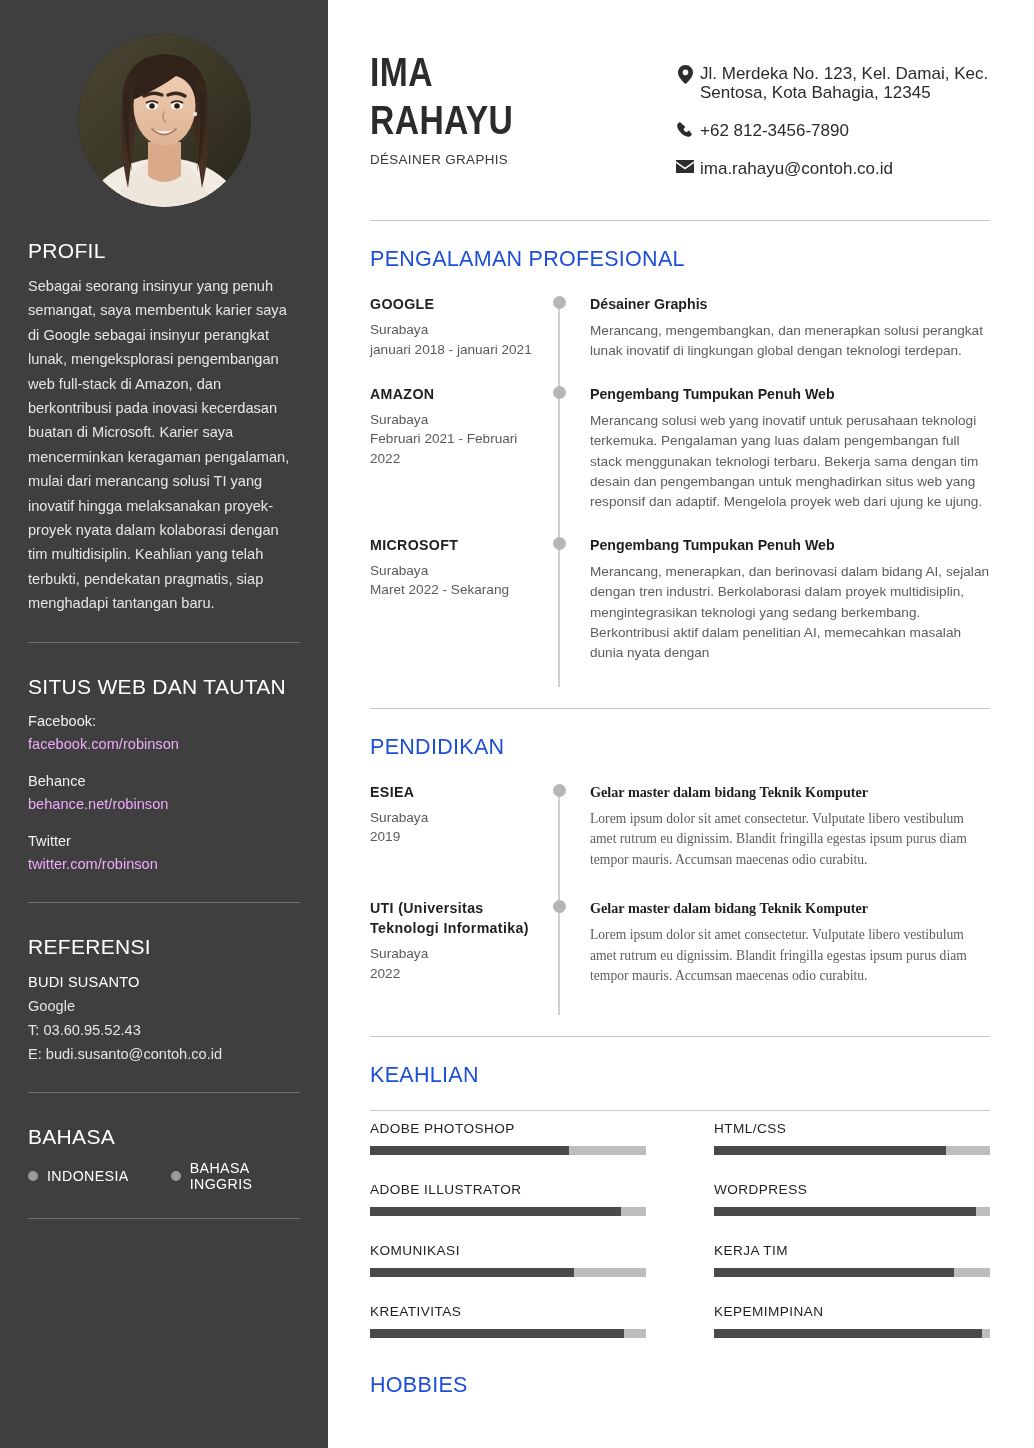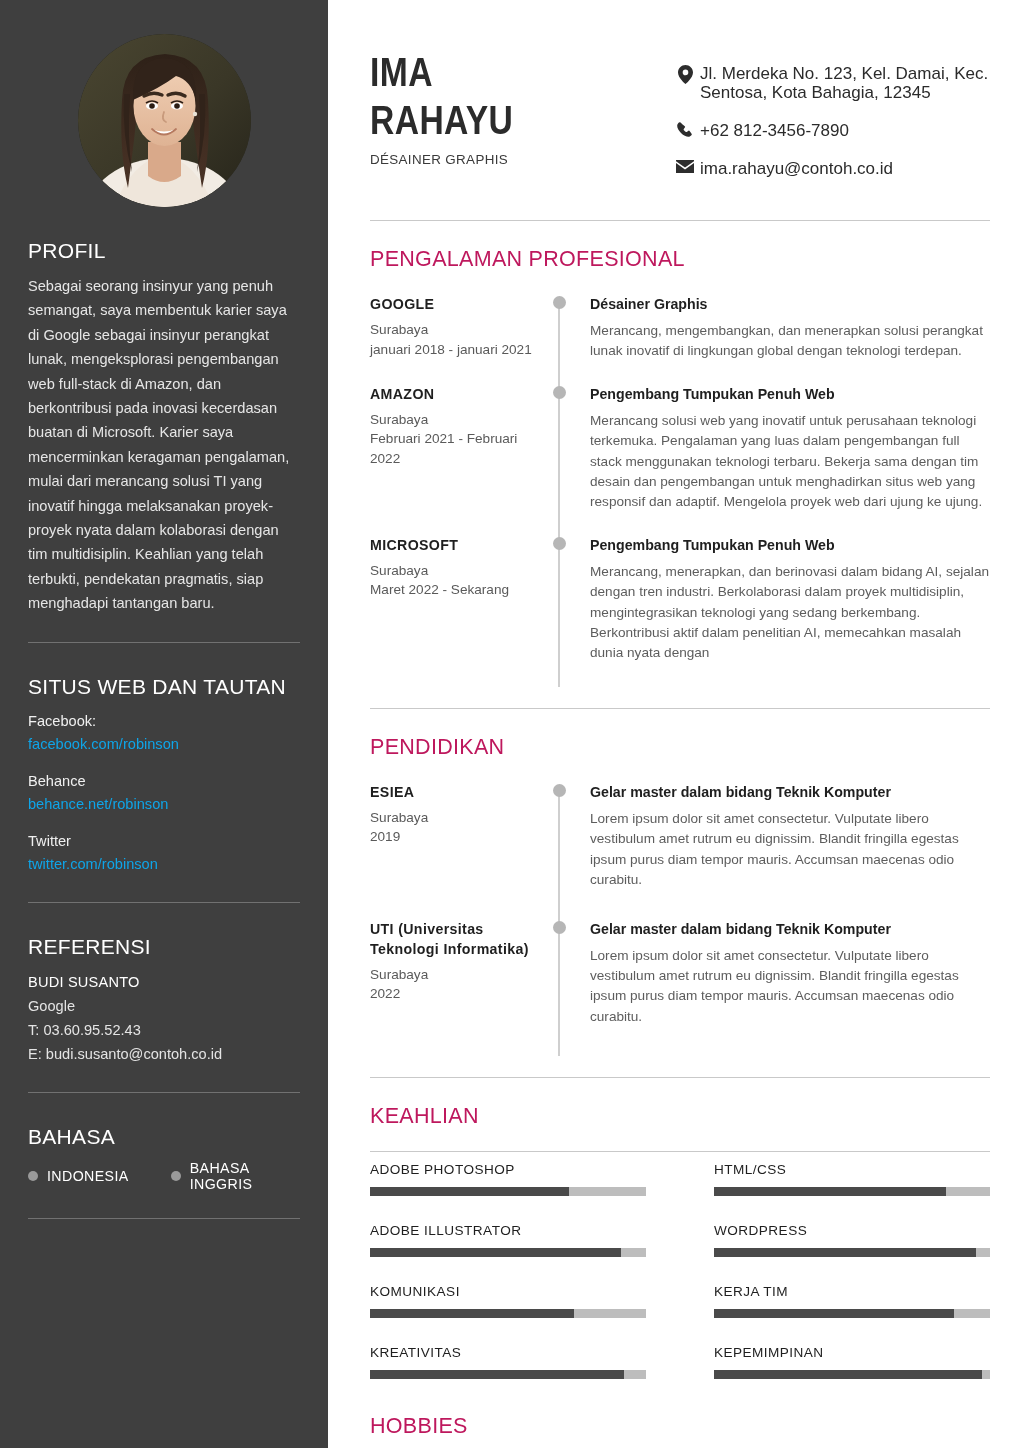--- a/index.html
+++ b/index.html
@@ -72,21 +72,21 @@
 
   .link-block { margin-bottom: 14px; }
   .link-label {
     font-size: 14.6px;
     line-height: 23px;
     color: #f0f0f0;
   }
   .link-url {
     font-size: 14.6px;
     line-height: 23px;
-    color: #0ea5e9;
+    color: #f0abfc;
   }
 
   .ref-name {
     font-size: 14.6px;
     line-height: 24px;
     color: #ffffff;
     font-weight: 400;
     letter-spacing: 0.2px;
   }
   .ref-line {
@@ -184,21 +184,21 @@
     margin-top: 42px;
   }
 
   
   .sec { padding-top: 26px; }
 
   .sec-title {
     font-size: 21.5px;
     font-weight: 400;
     letter-spacing: 0.3px;
-    color: #be185d;
+    color: #1d4ed8;
     margin-bottom: 22px;
   }
 
   .sec-rule {
     height: 1px;
     background: #c9c9c9;
     margin-top: 22px;
   }
 
   
@@ -268,21 +268,21 @@
     line-height: 20px;
     margin-bottom: 7px;
   }
   .tl-desc {
     font-size: 13.6px;
     line-height: 20.4px;
     color: #5d5d5d;
   }
 
   
-  .edu .tl-right { padding-bottom: 28px; }
+  .edu .tl-right { padding-bottom: 28px; font-family: Liberation Serif, serif; }
   .edu .tl-entry:last-child .tl-axis::before { bottom: -30px; }
 
   
   .skills-grid {
     display: grid;
     grid-template-columns: 1fr 1fr;
     column-gap: 68px;
     row-gap: 0;
     padding-top: 10px;
   }

